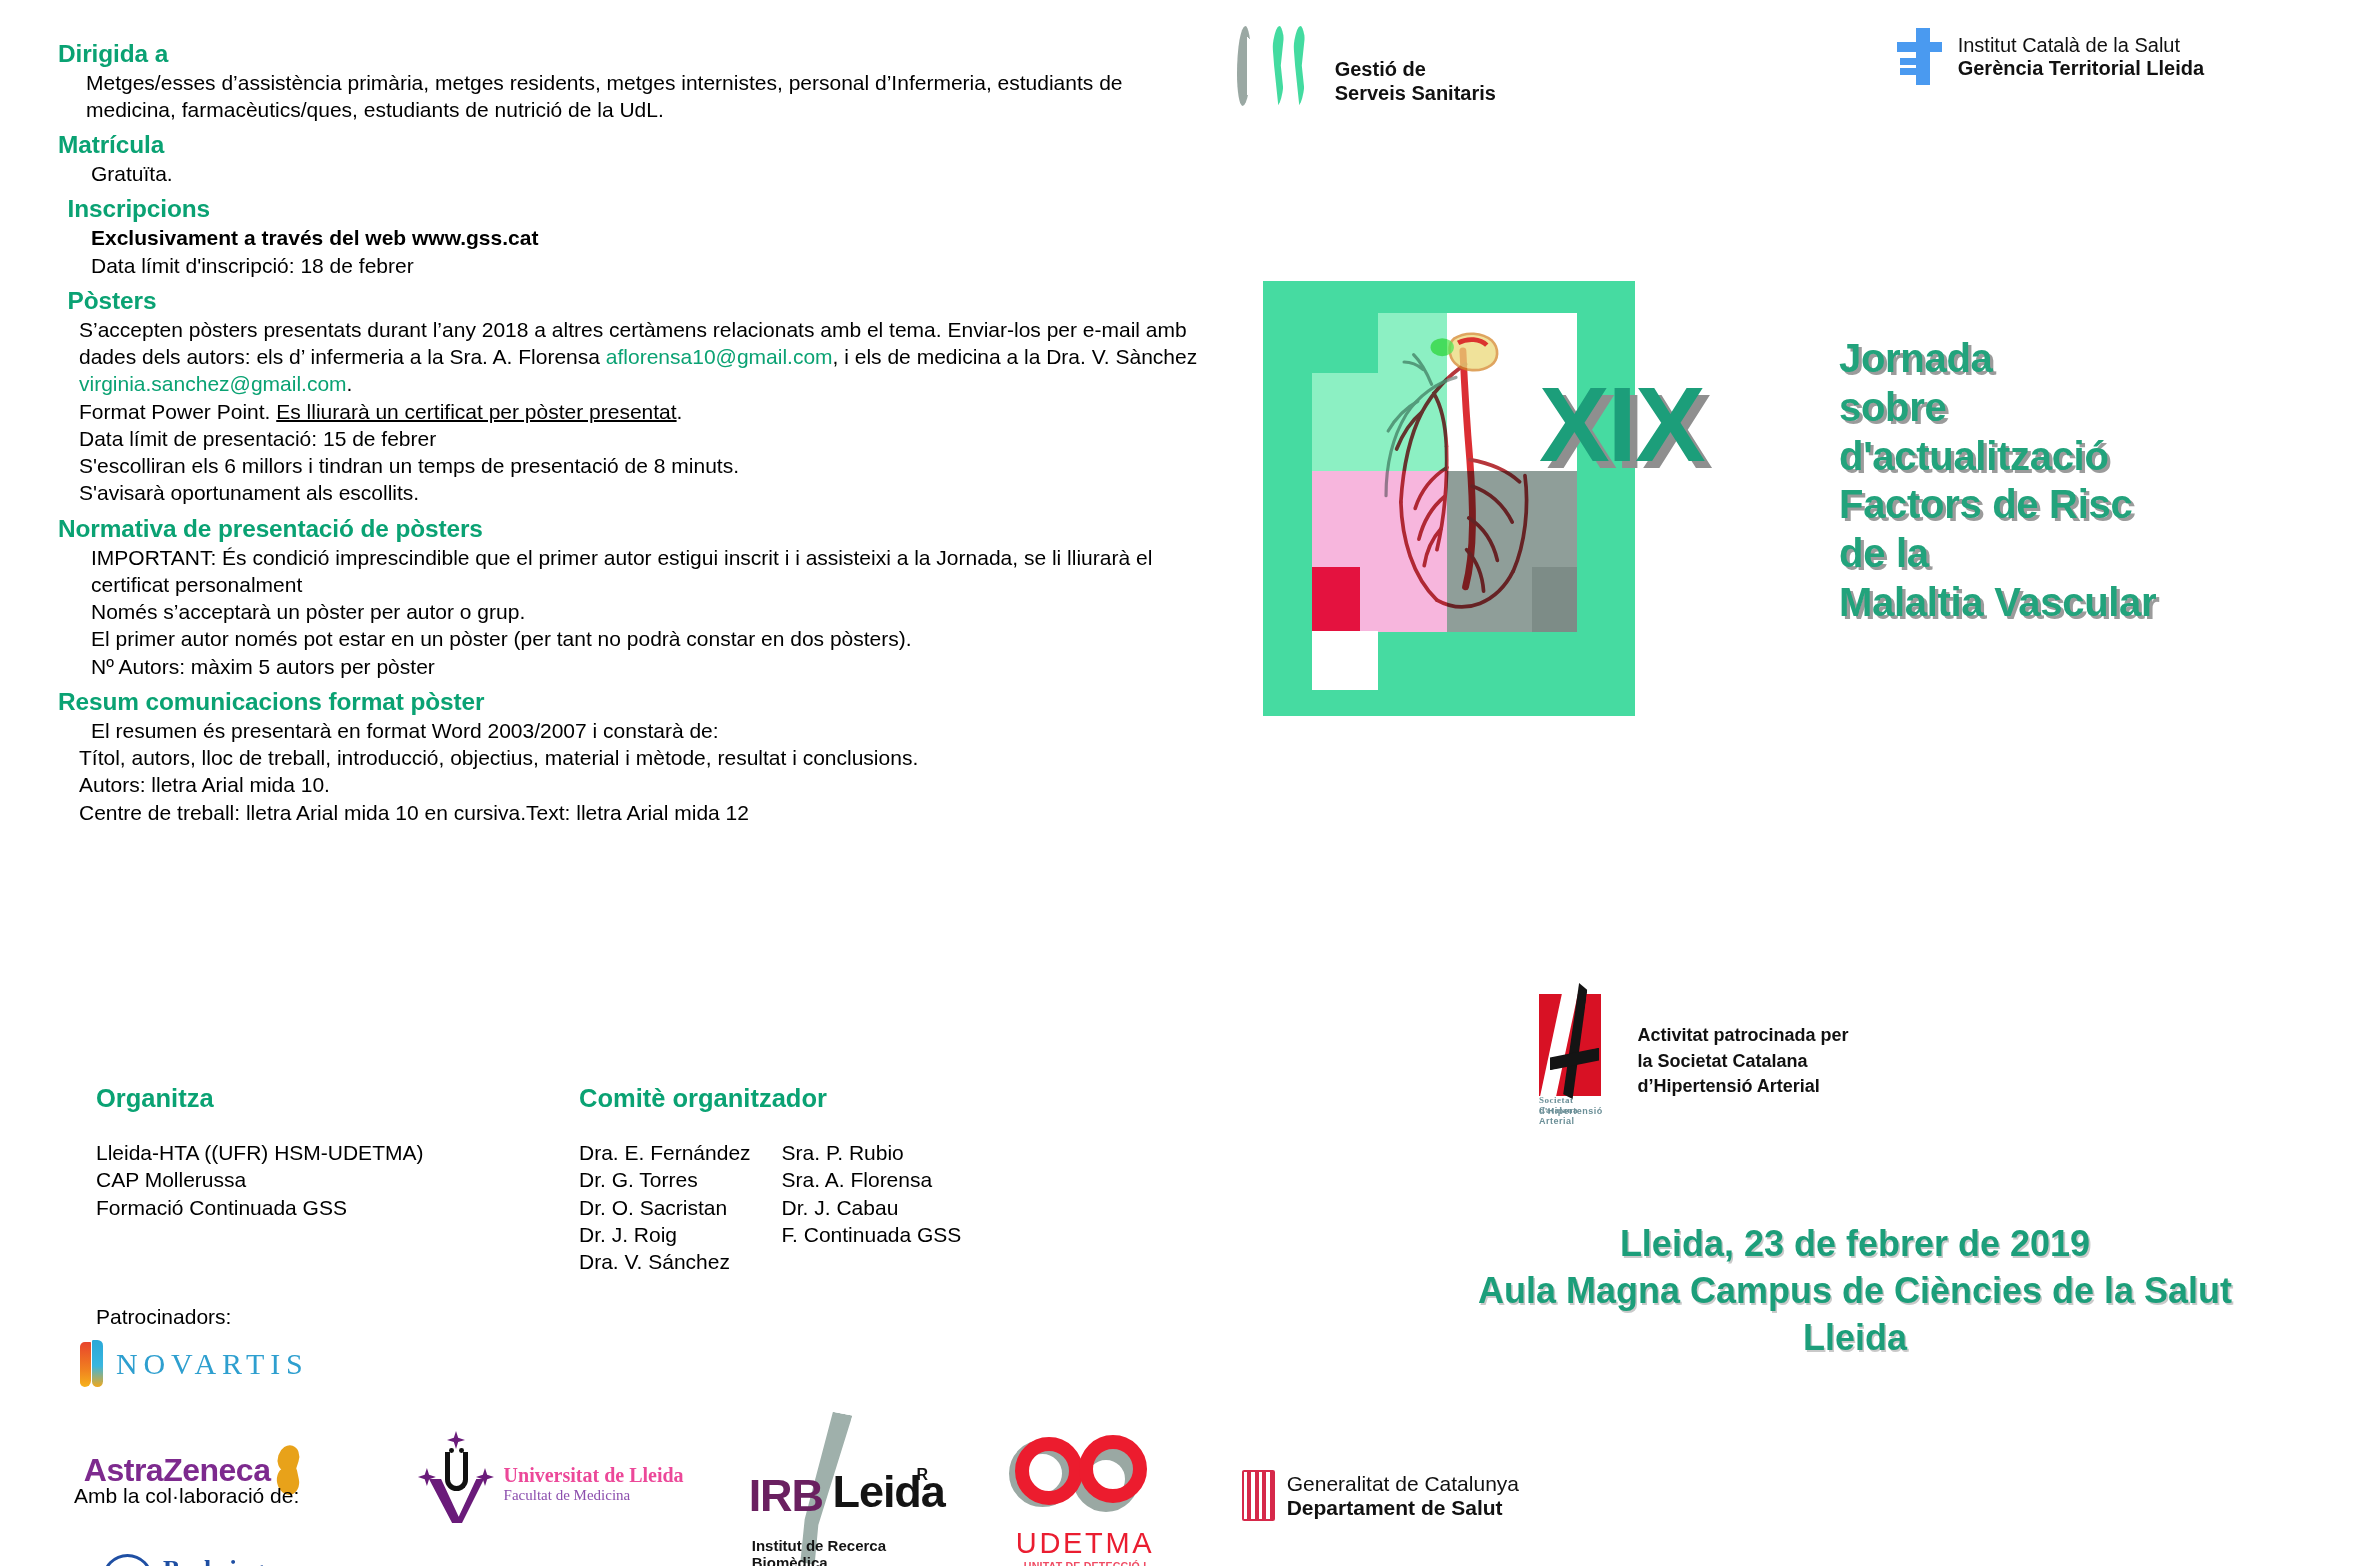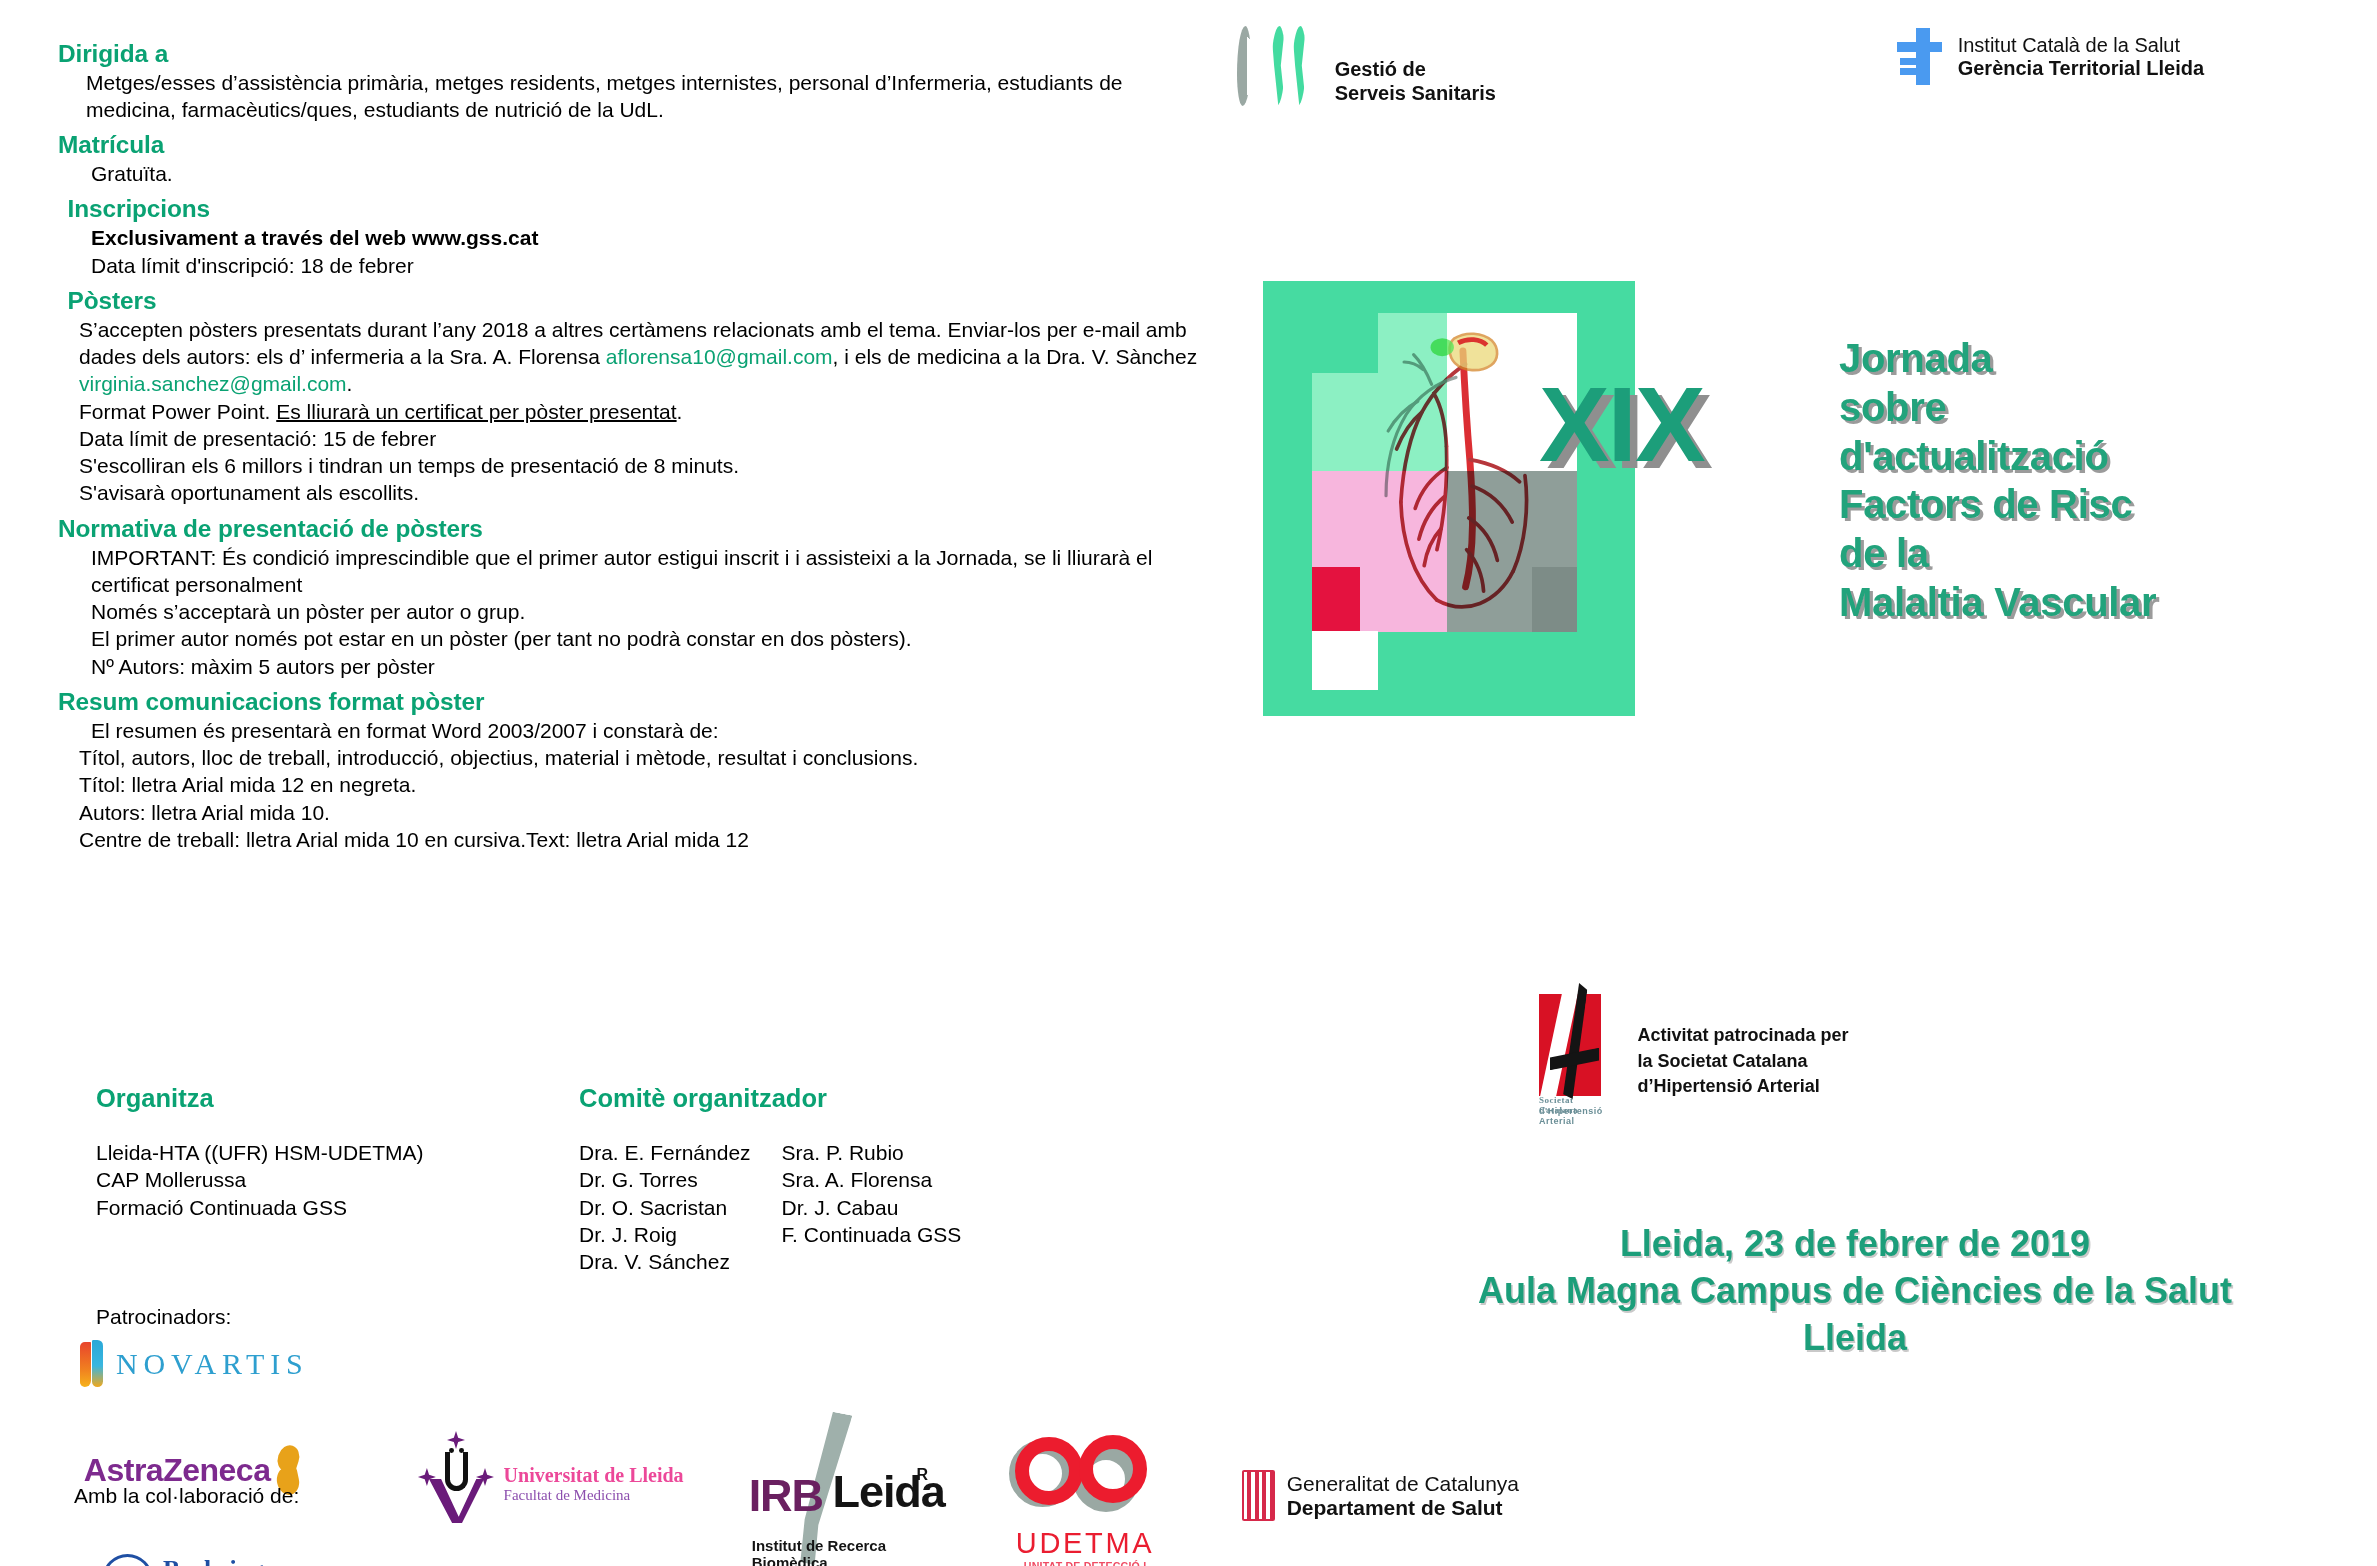--- a/index.html
+++ b/index.html
@@ -286,21 +286,20 @@
 
     <div class="h-green">Normativa de presentació de pòsters</div>
     <div class="body-t ind2">IMPORTANT: És condició imprescindible que el  primer autor  estigui inscrit i i assisteixi  a la Jornada, se li lliurarà el certificat personalment</div>
     <div class="body-t ind2">Només s’acceptarà un pòster per autor o grup.</div>
     <div class="body-t ind2">El primer autor només pot estar en un pòster (per tant no podrà constar en dos pòsters).</div>
     <div class="body-t ind2">Nº Autors: màxim 5 autors per pòster</div>
 
     <div class="h-green">Resum comunicacions format pòster</div>
     <div class="body-t ind2">El resumen és presentarà en format Word 2003/2007 i constarà de:</div>
     <div class="body-t ind3">Títol, autors, lloc de treball, introducció, objectius, material i mètode, resultat i conclusions.</div>
-    <div class="body-t ind3">Títol: lletra Arial mida 12 en negreta.</div>
     <div class="body-t ind3">Autors: lletra Arial mida 10.</div>
     <div class="body-t ind3">Centre de treball: lletra Arial mida 10 en cursiva.Text: lletra Arial mida 12</div>
   </div>
 
   <div class="org-wrap">
     <div class="org-col">
       <div class="org-head">Organitza</div>
       <div class="org-line">Lleida-HTA ((UFR) HSM-UDETMA)</div>
       <div class="org-line">CAP Mollerussa</div>
       <div class="org-line">Formació Continuada GSS</div>

